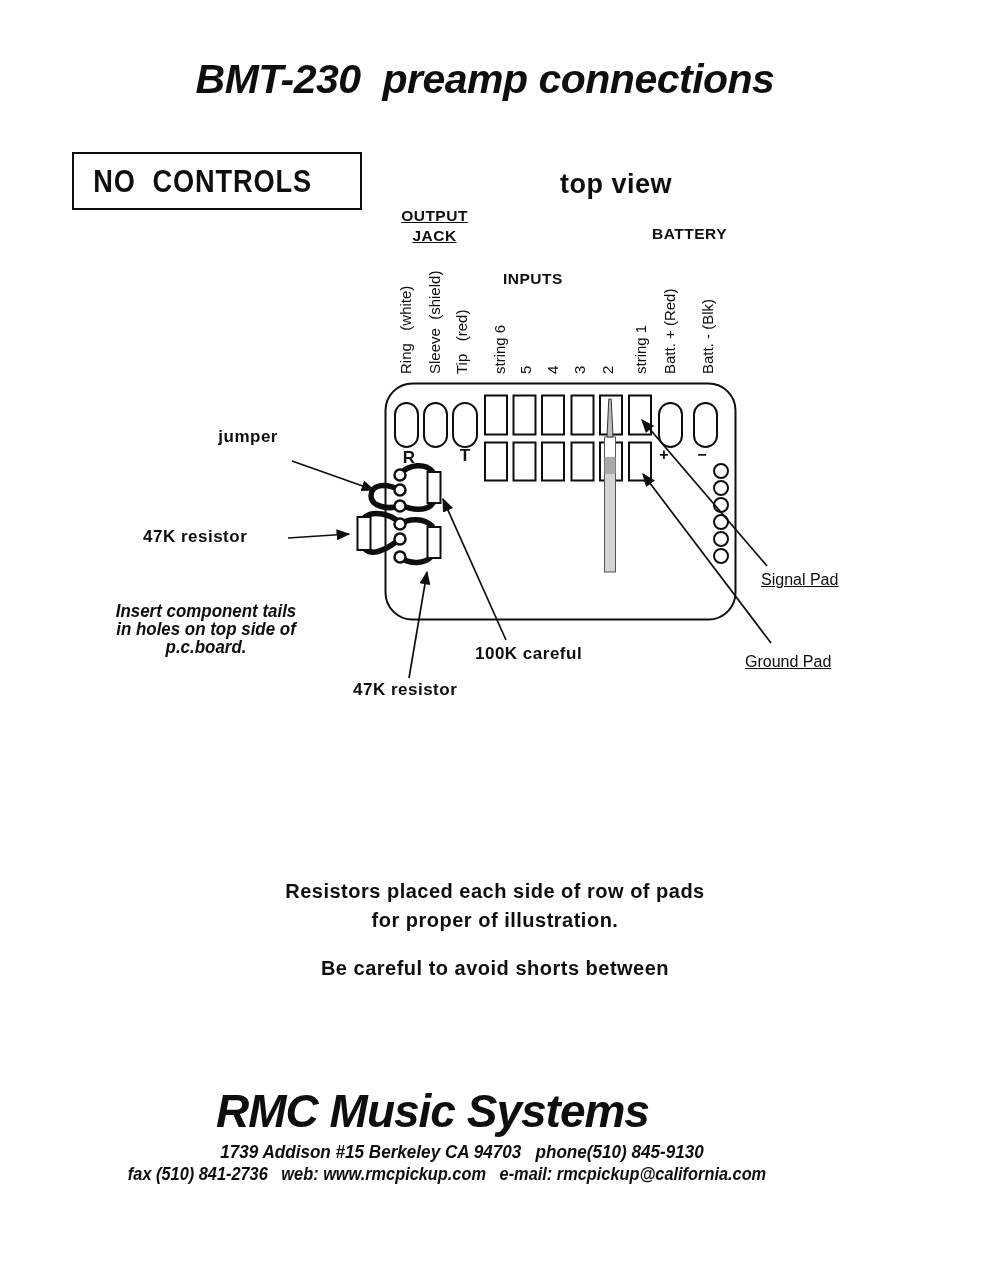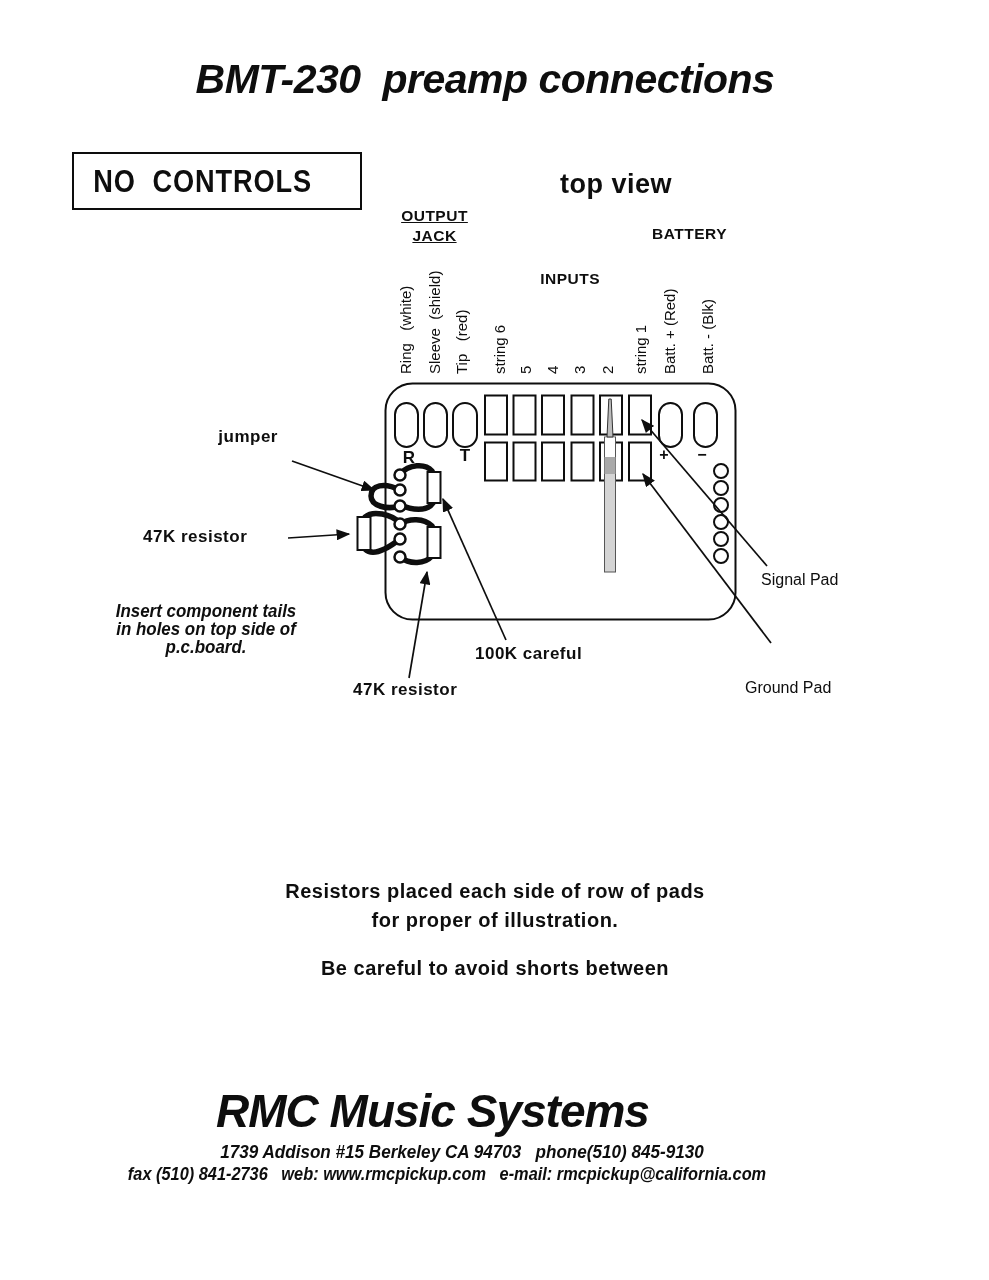--- a/index.html
+++ b/index.html
@@ -10,28 +10,28 @@
   .t-title{top:56px;left:0;width:970px;text-align:center;
            font:italic 700 41px/46px "Liberation Sans",sans-serif;letter-spacing:-0.5px;}
   .no-controls{left:72px;top:152px;width:286px;height:54px;border:2px solid #0d0d0d;
                display:flex;align-items:center;}
   .no-controls span{display:inline-block;font:700 32px "Liberation Sans",sans-serif;
                letter-spacing:1px;transform:scaleX(0.85);white-space:pre;}
   .top-view{left:472px;top:153px;width:200px;text-align:right;
             font:700 27px "Liberation Sans",sans-serif;letter-spacing:0.5px;margin-top:16px;}
   .hdr-sm{font:700 15.5px/20px "Liberation Sans",sans-serif;letter-spacing:0.5px;}
   .output-jack{left:382px;top:206px;width:105px;text-align:center;text-decoration:underline;}
-  .inputs{left:488px;top:269px;width:112px;text-align:right;}
+  .inputs{left:503px;top:269px;width:112px;text-align:left;}
   .battery{left:652px;top:224px;}
   .vlabel{font:400 15px/18px "Liberation Sans",sans-serif;white-space:pre;
           transform-origin:0 0;transform:rotate(-90deg);position:absolute;top:374px;}
   .pin{font:700 17px "Liberation Sans",sans-serif;text-align:center;width:20px;}
   .pin-sm{font:700 16px "Liberation Sans",sans-serif;text-align:center;width:20px;}
   .callout{font:700 17px "Liberation Sans",sans-serif;letter-spacing:0.5px;}
-  .callout-lt{font:400 16px "Liberation Sans",sans-serif;}
+  .callout-lt{font:400 16px "Liberation Sans",sans-serif;text-decoration:underline;}
   .insert-note{left:86px;top:602px;width:240px;text-align:center;
                font:italic 700 18px/18px "Liberation Sans",sans-serif;transform:scaleX(0.94);}
   .note{left:5px;width:980px;text-align:center;
         font:700 20px/29px "Liberation Sans",sans-serif;letter-spacing:0.5px;}
   .f-company{top:1086px;left:0;width:865px;text-align:center;
              font:italic 700 46px/50px "Liberation Sans",sans-serif;letter-spacing:-1px;}
   .f-line2{top:1141px;left:0;width:924px;text-align:center;
            font:italic 700 19px "Liberation Sans",sans-serif;transform:scaleX(0.9);white-space:pre;}
   .f-line3{top:1163px;left:0;width:894px;text-align:center;
            font:italic 700 19px "Liberation Sans",sans-serif;transform:scaleX(0.86);white-space:pre;}
@@ -160,21 +160,21 @@
   <div class="abs pin" style="left:399px;top:448px">R</div>
   <div class="abs pin" style="left:455px;top:446px">T</div>
   <div class="abs pin-sm" style="left:654px;top:446px">+</div>
   <div class="abs pin-sm" style="left:692px;top:446px">−</div>
 
   <div class="abs callout" style="left:190px;top:427px;width:88px;text-align:right">jumper</div>
   <div class="abs callout" style="left:143px;top:527px;width:124px">47K resistor</div>
   <div class="abs callout" style="left:475px;top:644px">100K careful</div>
   <div class="abs callout" style="left:353px;top:680px">47K resistor</div>
   <div class="abs callout-lt" style="left:761px;top:571px">Signal Pad</div>
-  <div class="abs callout-lt" style="left:745px;top:679px">Ground Pad</div>
+  <div class="abs callout-lt" style="left:745px;top:653px">Ground Pad</div>
 
   <div class="abs insert-note">
     <div>Insert component tails</div>
     <div>in holes on top side of</div>
     <div>p.c.board.</div>
   </div>
 
   <div class="abs note" style="top:877px">
     <div>Resistors placed each side of row of pads</div>
     <div>for proper of illustration.</div>

